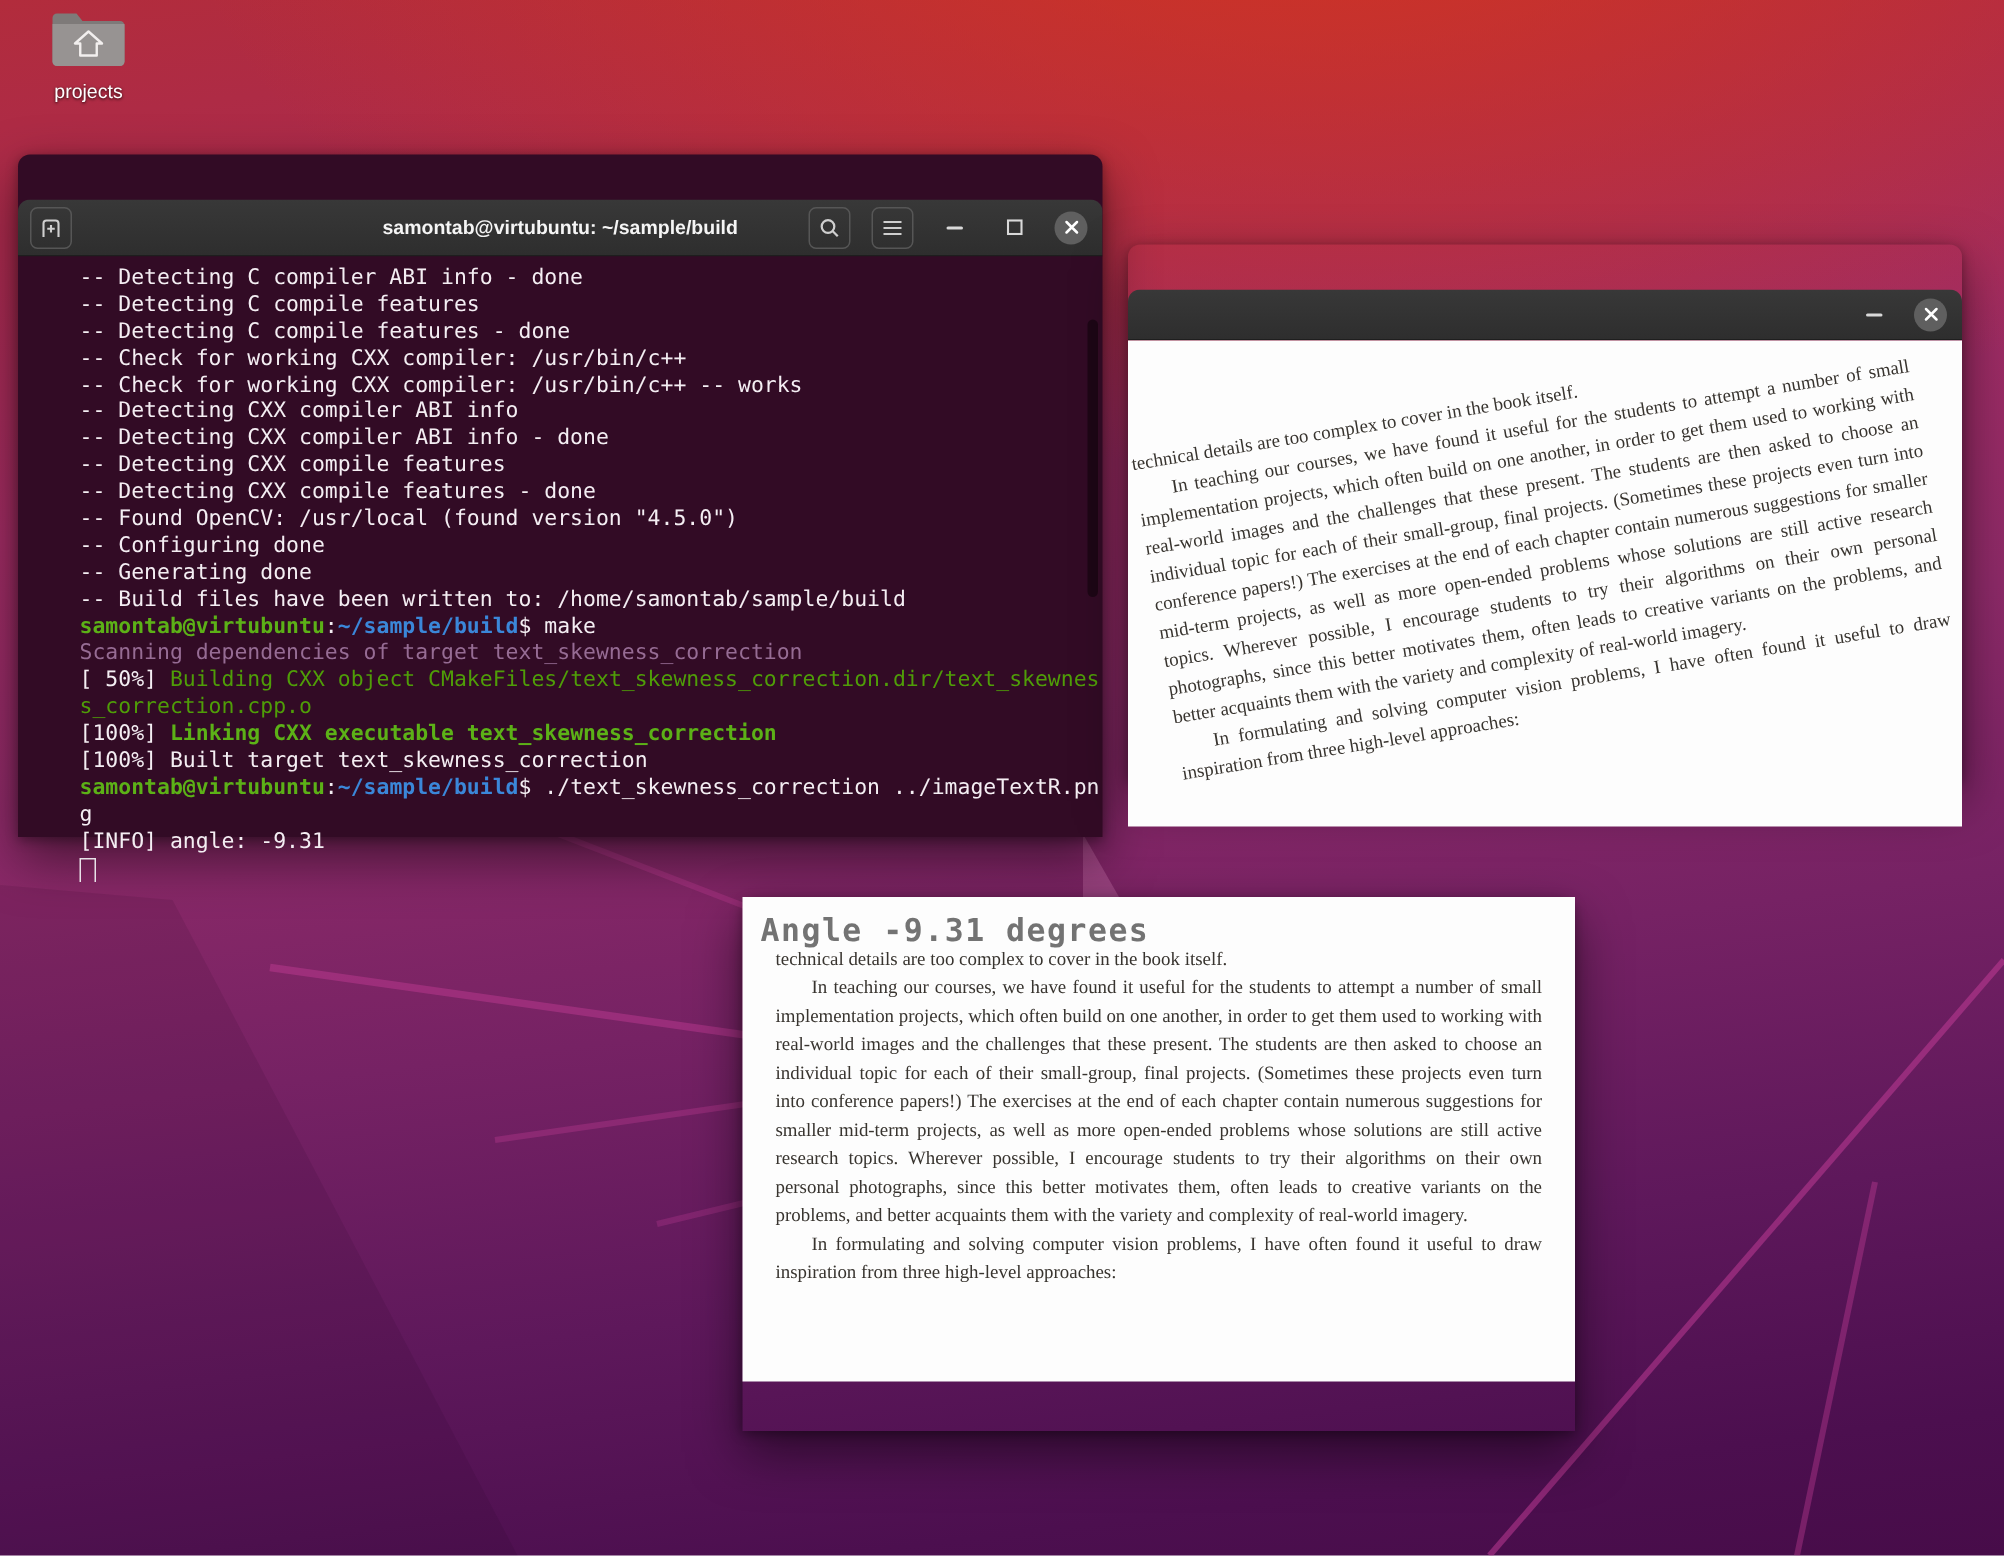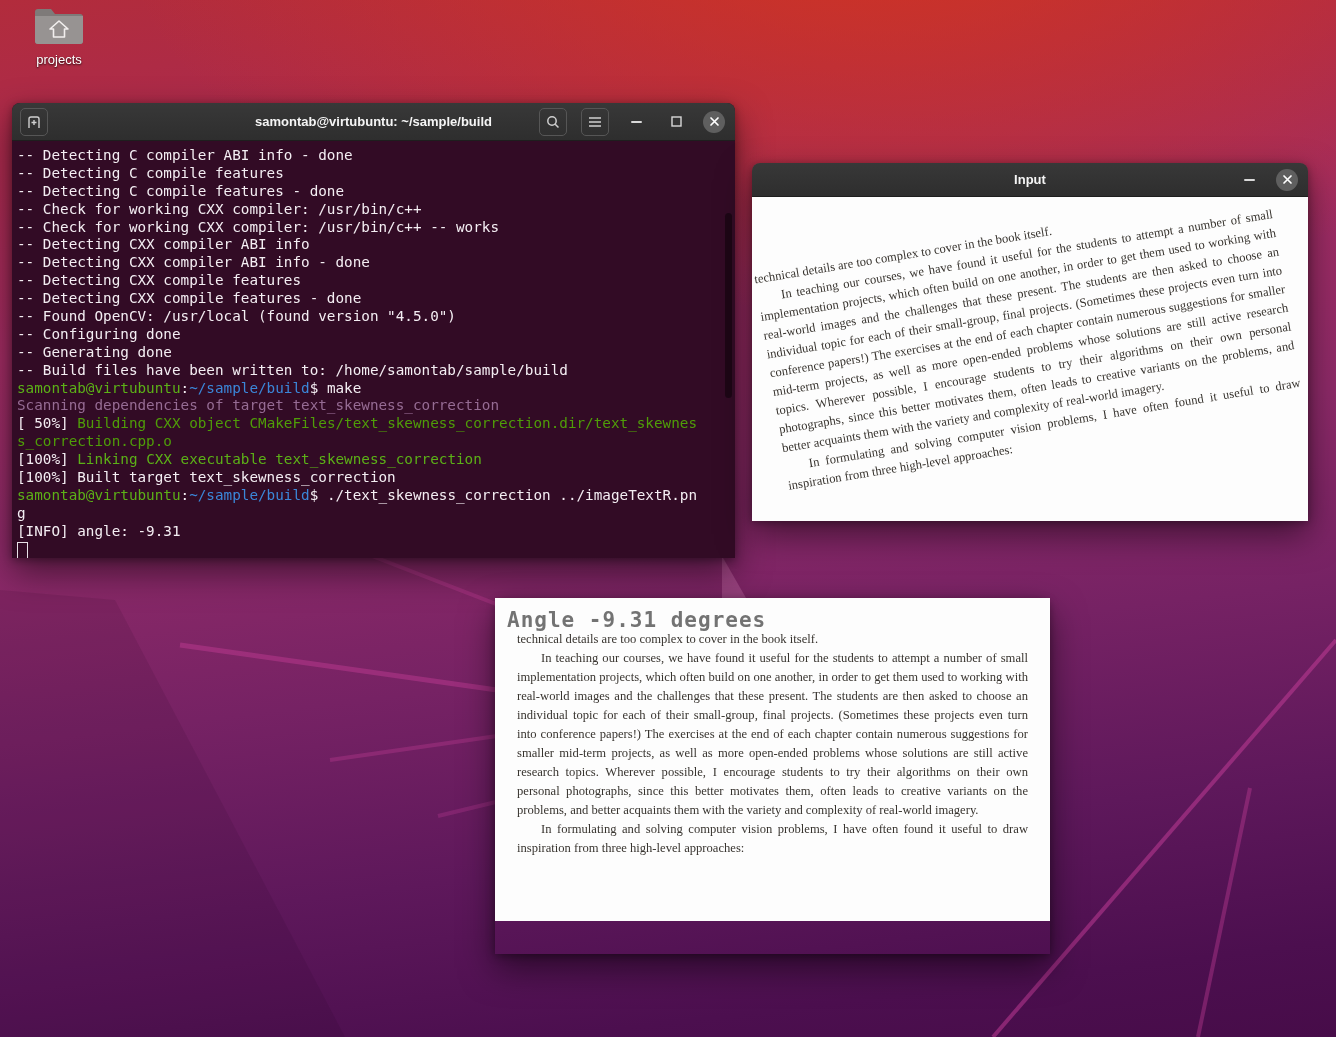--- a/index.html
+++ b/index.html
@@ -18,44 +18,45 @@
   .desktop-icon .glyph{display:inline-block;}
   .icon-label{margin-top:2px;font-size:13px;color:#ffffff;text-shadow:0 1px 2px rgba(0,0,0,0.85);}
 
   
   .window{position:absolute;border-radius:8px 8px 0 0;box-shadow:0 14px 34px rgba(0,0,0,0.5),0 2px 8px rgba(0,0,0,0.35);}
   .headerbar{
     position:relative;display:flex;align-items:center;
     background:linear-gradient(#383838,#2e2e2e);
     border-bottom:1px solid #1e1e1e;border-radius:8px 8px 0 0;
     color:#f2f2f2;
+    margin-top:30px;
   }
   .headerbar .title{
     position:absolute;left:0;right:0;text-align:center;
     font-weight:bold;font-size:13px;color:#f5f5f5;pointer-events:none;
   }
   .hb-btn{display:flex;align-items:center;justify-content:center;background:transparent;border:none;padding:0;cursor:pointer;color:#d9d9d9;}
   .hb-box{width:28px;height:28px;border:1px solid #565656;border-radius:5px;margin-left:8px;}
   .hb-plain{width:26px;height:26px;border-radius:50%;}
   .hb-circle{width:22px;height:22px;border-radius:50%;background:#5f5f5f;color:#ffffff;}
   .hb-circle.orange{background:#e95420;}
   .min-dash{display:block;width:11px;height:2px;background:#d9d9d9;border-radius:1px;}
   .controls{margin-left:auto;display:flex;align-items:center;gap:14px;padding-right:10px;}
 
   
   .terminal{left:12px;top:103px;width:723px;height:455px;background:#320b25;}
   .terminal .headerbar{height:37px;}
   .term-body{
     position:relative;height:417px;overflow:hidden;
     padding:6px 4px 0 5px;box-sizing:border-box;
     font-family:"DejaVu Sans Mono","Liberation Mono",monospace;
-    font-size:14.3px;line-height:17.9px;white-space:pre;cursor:text;
+    font-size:14.3px;line-height:17.9px;white-space:pre;cursor:text;margin-left:36px;
   }
   .term-line{height:17.9px;}
-  .term-line span.bold{font-weight:normal;}
+  .term-line span.bold{font-weight:bold;}
   .term-cursor{display:inline-block;width:9px;height:15px;border:1.5px solid #e8e2e8;margin-top:1px;}
   .term-scrollbar{position:absolute;right:3px;top:110px;width:7px;height:185px;background:rgba(0,0,0,0.42);border-radius:4px;cursor:pointer;}
 
   
   .imgwin .headerbar{height:33px;}
   .imgwin .body{position:relative;background:#fdfdfd;overflow:hidden;}
   .doc-text{font-family:"Liberation Serif",serif;font-size:12.6px;line-height:19px;color:#38342f;text-align:justify;}
   .doc-text p{margin:0;}
   .doc-text p.indent{text-indent:24px;}
 
@@ -134,21 +135,20 @@
           </svg>
         </button>
       </div>
     </div>
     <div class="term-body" id="term-body"><div class="term-line"><span style="color: rgb(244, 238, 243);">-- Detecting C compiler ABI info - done</span></div><div class="term-line"><span style="color: rgb(244, 238, 243);">-- Detecting C compile features</span></div><div class="term-line"><span style="color: rgb(244, 238, 243);">-- Detecting C compile features - done</span></div><div class="term-line"><span style="color: rgb(244, 238, 243);">-- Check for working CXX compiler: /usr/bin/c++</span></div><div class="term-line"><span style="color: rgb(244, 238, 243);">-- Check for working CXX compiler: /usr/bin/c++ -- works</span></div><div class="term-line"><span style="color: rgb(244, 238, 243);">-- Detecting CXX compiler ABI info</span></div><div class="term-line"><span style="color: rgb(244, 238, 243);">-- Detecting CXX compiler ABI info - done</span></div><div class="term-line"><span style="color: rgb(244, 238, 243);">-- Detecting CXX compile features</span></div><div class="term-line"><span style="color: rgb(244, 238, 243);">-- Detecting CXX compile features - done</span></div><div class="term-line"><span style="color: rgb(244, 238, 243);">-- Found OpenCV: /usr/local (found version "4.5.0")</span></div><div class="term-line"><span style="color: rgb(244, 238, 243);">-- Configuring done</span></div><div class="term-line"><span style="color: rgb(244, 238, 243);">-- Generating done</span></div><div class="term-line"><span style="color: rgb(244, 238, 243);">-- Build files have been written to: /home/samontab/sample/build</span></div><div class="term-line"><span class="bold" style="color: rgb(92, 177, 23);">samontab@virtubuntu</span><span style="color: rgb(244, 238, 243);">:</span><span class="bold" style="color: rgb(59, 135, 217);">~/sample/build</span><span style="color: rgb(244, 238, 243);">$ make</span></div><div class="term-line"><span style="color: rgb(150, 108, 148);">Scanning dependencies of target text_skewness_correction</span></div><div class="term-line"><span style="color: rgb(244, 238, 243);">[ 50%] </span><span style="color: rgb(79, 157, 8);">Building CXX object CMakeFiles/text_skewness_correction.dir/text_skewnes</span></div><div class="term-line"><span style="color: rgb(79, 157, 8);">s_correction.cpp.o</span></div><div class="term-line"><span style="color: rgb(244, 238, 243);">[100%] </span><span class="bold" style="color: rgb(92, 177, 23);">Linking CXX executable text_skewness_correction</span></div><div class="term-line"><span style="color: rgb(244, 238, 243);">[100%] Built target text_skewness_correction</span></div><div class="term-line"><span class="bold" style="color: rgb(92, 177, 23);">samontab@virtubuntu</span><span style="color: rgb(244, 238, 243);">:</span><span class="bold" style="color: rgb(59, 135, 217);">~/sample/build</span><span style="color: rgb(244, 238, 243);">$ ./text_skewness_correction ../imageTextR.pn</span></div><div class="term-line"><span style="color: rgb(244, 238, 243);">g</span></div><div class="term-line"><span style="color: rgb(244, 238, 243);">[INFO] angle: -9.31</span></div><div class="term-line"><span class="term-cursor"></span></div></div>
     <div class="term-scrollbar"></div>
   </div>
 
   <div class="window imgwin input-win">
     <div class="headerbar">
-      <div class="title">Input</div>
       <div class="controls">
         <button class="hb-btn hb-plain">
             <span class="min-dash"></span>
           </button>
         <button class="hb-btn hb-circle">
           <svg width="11" height="11" viewBox="0 0 11 11">
             <path d="M2 2 L9 9 M9 2 L2 9" stroke="#ffffff" stroke-width="1.7" stroke-linecap="round"></path>
           </svg>
         </button>
       </div>

